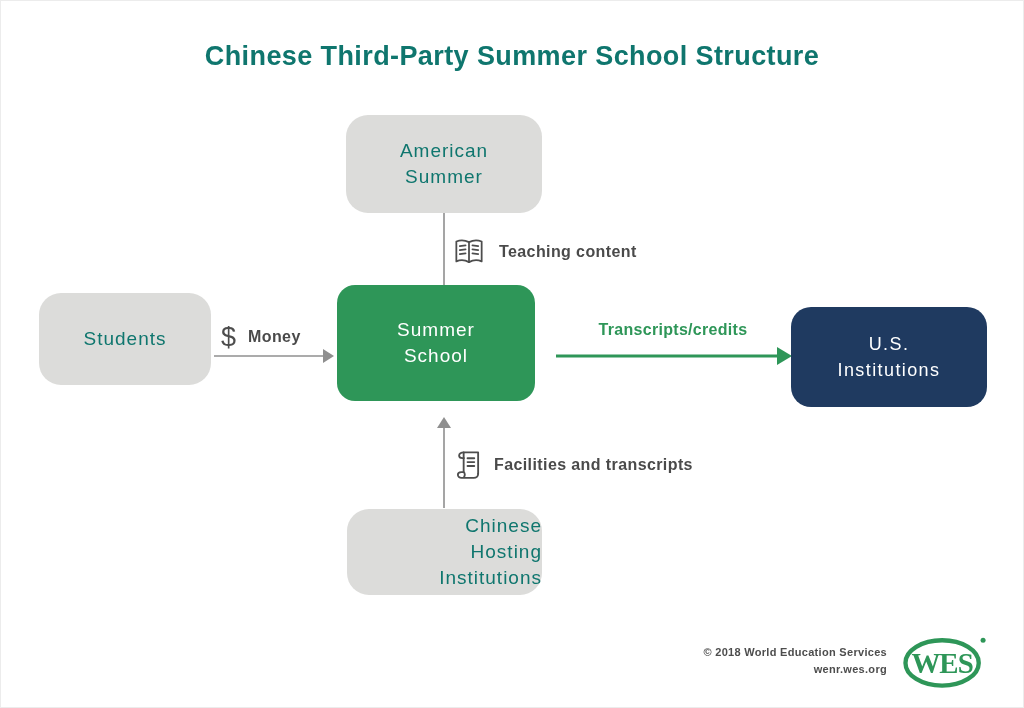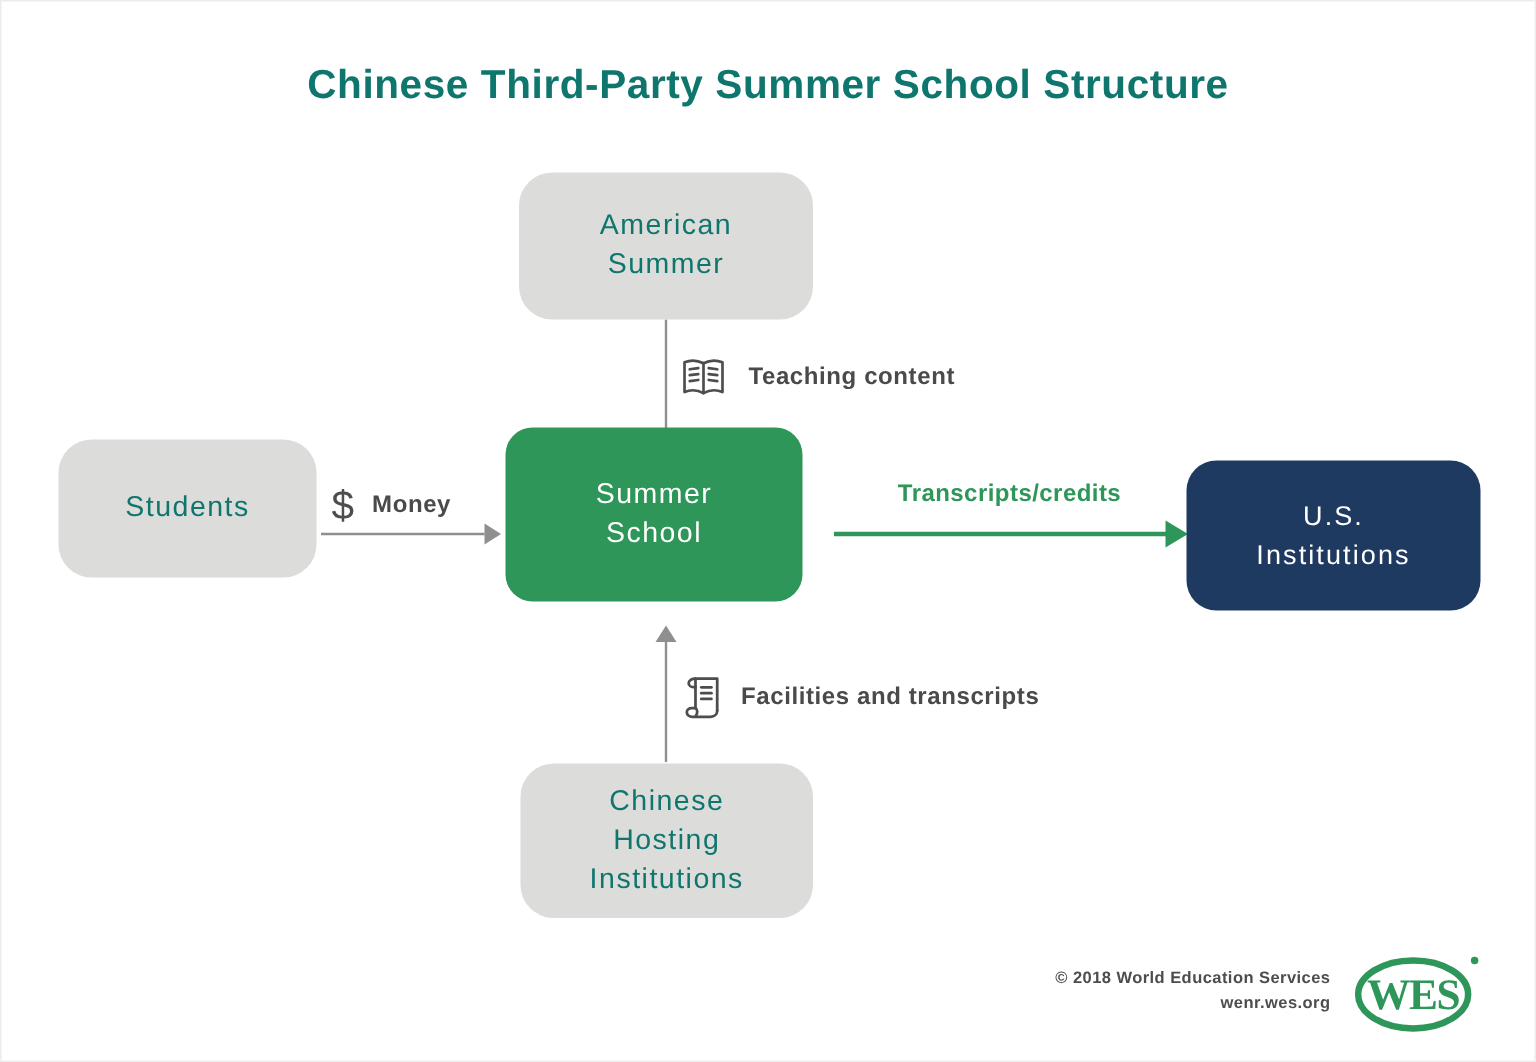--- a/index.html
+++ b/index.html
@@ -44,21 +44,21 @@
   }
   .node-gray { background: #dcdcda; color: #0f766e; }
   #node-american  { left: 345px; top: 114px; width: 196px; height: 98px; }
   #node-students  { left: 38px;  top: 292px; width: 172px; height: 92px; }
   #node-summer    { left: 336px; top: 284px; width: 198px; height: 116px;
                     background: #2e9658; color: #ffffff; font-weight: normal;
                     border-radius: 18px; }
   #node-us        { left: 790px; top: 306px; width: 196px; height: 100px;
                     background: #1f3a60; color: #ffffff; font-size: 18px;
                     letter-spacing: 1.4px; border-radius: 20px; }
-  #node-chinese   { left: 346px; top: 508px; width: 195px; height: 103px; }
+  #node-chinese   { left: 346px; top: 508px; width: 195px; height: 86px; align-items: flex-end; }
 
   .edge-label {
     position: absolute;
     display: flex;
     align-items: center;
     color: #4a4a4a;
     font-size: 16px;
     font-weight: bold;
     letter-spacing: 0.4px;
     white-space: nowrap;

